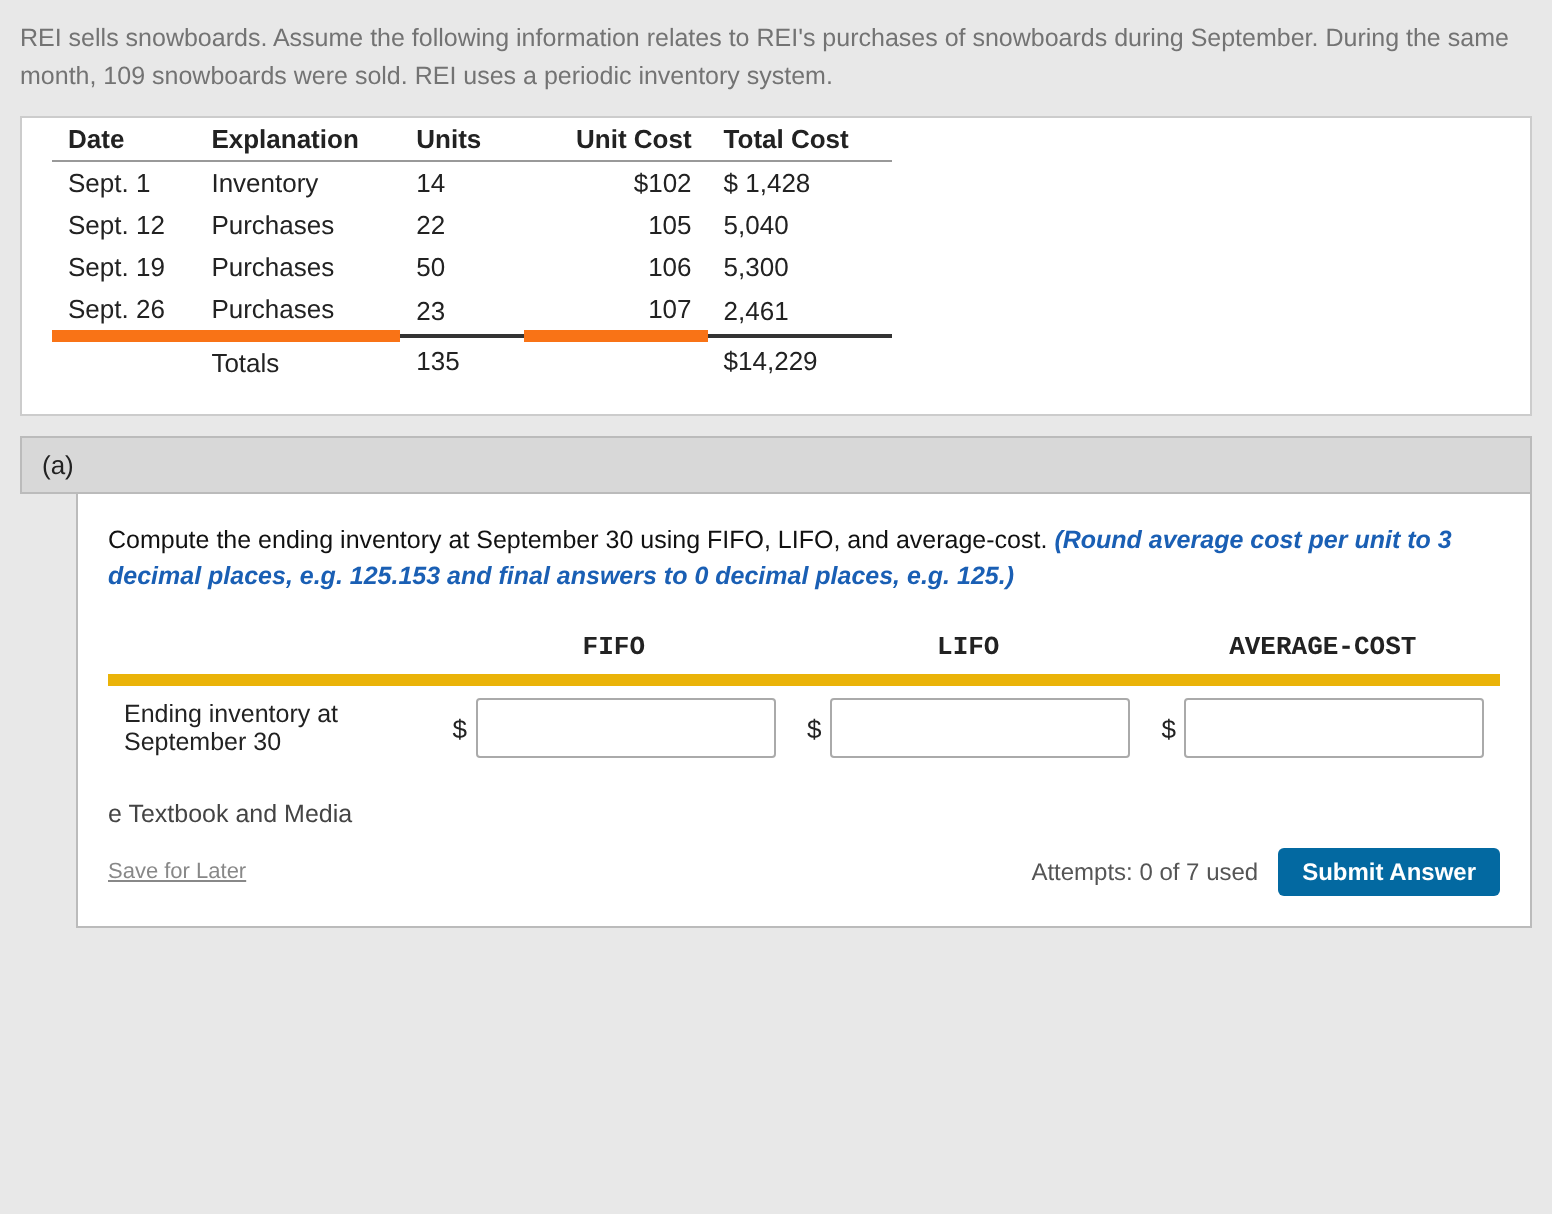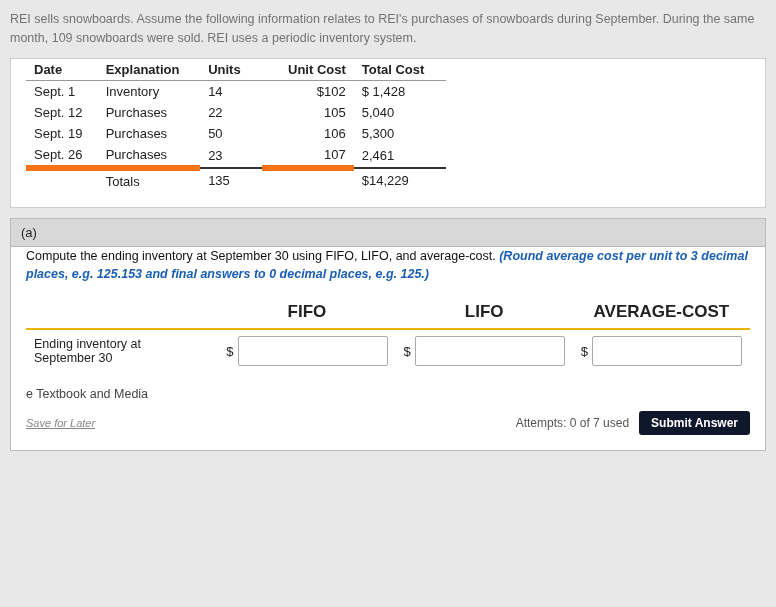--- a/index.html
+++ b/index.html
@@ -74,21 +74,22 @@
       padding: 6px 10px;
       font-size: 13px;
       margin-bottom: 0;
       border: 1px solid #bbb;
     }
 
     .section-a-content {
       background: #fff;
       border: 1px solid #bbb;
       border-top: none;
-      padding: 0 15px 15px 15px;
+      padding: 14px 15px 15px 15px;
+      margin-left: 28px;
     }
 
     .instructions {
       font-size: 12.5px;
       line-height: 1.5;
       margin-bottom: 12px;
       color: #111;
     }
 
     .instructions em {
@@ -99,23 +100,24 @@
 
     .answer-table {
       border-collapse: collapse;
       width: 100%;
       margin-bottom: 15px;
     }
 
     .answer-table th {
       text-align: center;
       font-weight: bold;
-      font-size: 17px;
+      font-size: 13px;
       padding: 6px 8px;
-      border-bottom: 2px solid #eab308;
+      border-bottom: 6px solid #eab308;
+      font-family: Liberation Mono, monospace;
     }
 
     .answer-table th.col-label {
       text-align: left;
       width: 200px;
     }
 
     .answer-table td {
       padding: 6px 8px;
       vertical-align: middle;
@@ -156,30 +158,29 @@
       justify-content: space-between;
       align-items: center;
       margin-top: 8px;
     }
 
     .save-later {
       font-size: 11px;
       color: #888;
       text-decoration: underline;
       cursor: pointer;
-      font-style: italic;
     }
 
     .attempts-text {
       font-size: 12px;
       color: #555;
     }
 
     .submit-btn {
-      background: #0f172a;
+      background: #0369a1;
       color: #fff;
       border: none;
       border-radius: 3px;
       padding: 5px 12px;
       font-size: 12px;
       cursor: pointer;
       font-weight: bold;
     }
 
     .right-section {

